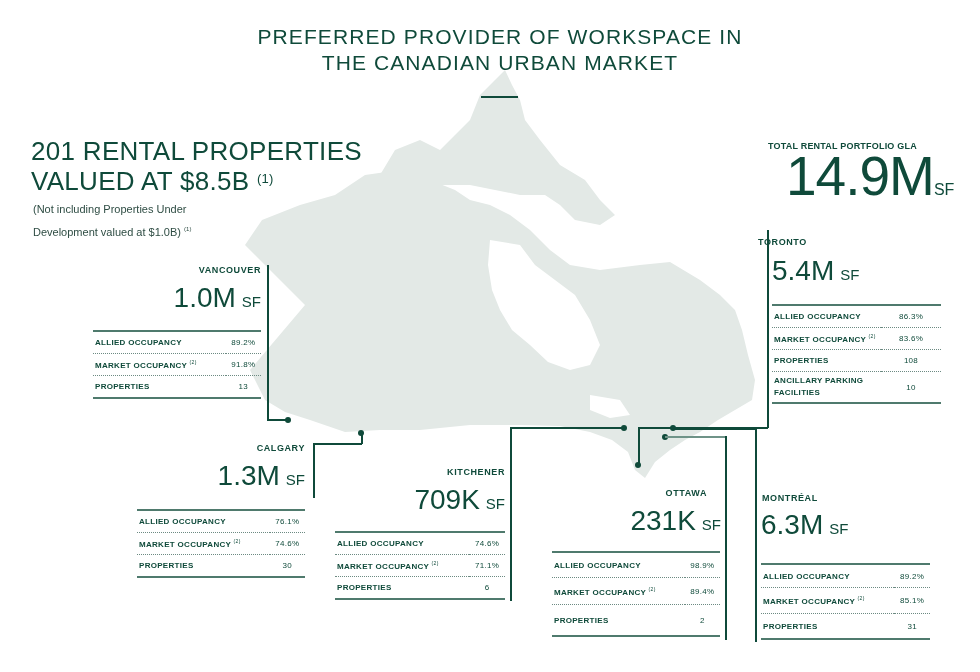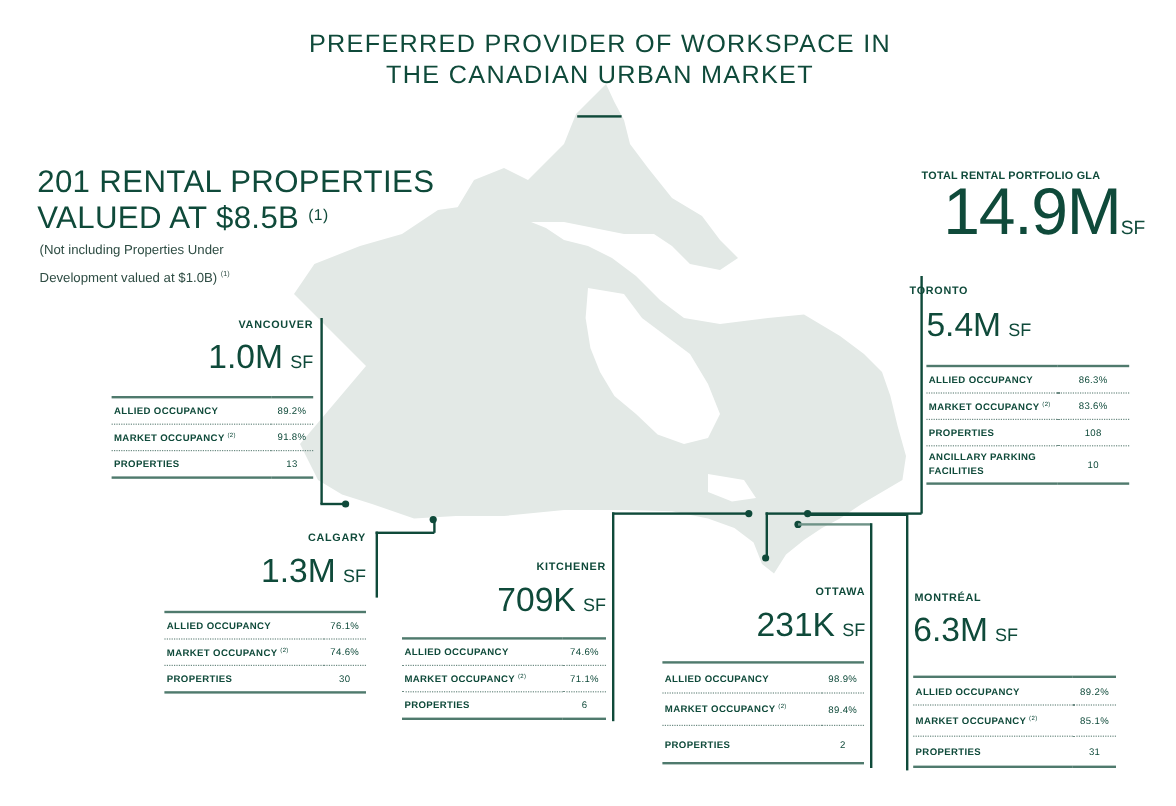--- a/index.html
+++ b/index.html
@@ -151,21 +151,21 @@
         <td style="width:105px;line-height:12px;padding-top:3px;padding-bottom:3px;"><span>ANCILLARY PARKING FACILITIES</span></td>
         <td class="v">10</td>
       </tr>
 </tbody>
   </table>
 <div class="line" style="left:767px;top:230px;width:1.5px;height:198px;"></div>
 <div class="line" style="left:638px;top:427px;width:130px;height:1.5px;"></div>
 <div class="line" style="left:638px;top:427px;width:1.5px;height:38px;"></div>
 <div class="dot" style="left:635px;top:462px;"></div>
 
-<div class="abs city-name" style="right:259px;top:488px;">OTTAWA</div>
+<div class="abs city-name" style="right:273px;top:488px;">OTTAWA</div>
 <div class="abs city-value" style="right:259px;top:505px;"><span>231K</span><span class="city-unit">SF</span></div>
 <table class="stats" style="left:552px;top:551px;width:168px;">
   <tbody>
       <tr>
         <td style="height:24px;"><span>ALLIED OCCUPANCY</span></td>
         <td class="v">98.9%</td>
       </tr>
   <tr>
         <td style="height:26px;"><span>MARKET OCCUPANCY</span> <sup>(2)</sup></td>
         <td class="v">89.4%</td>

